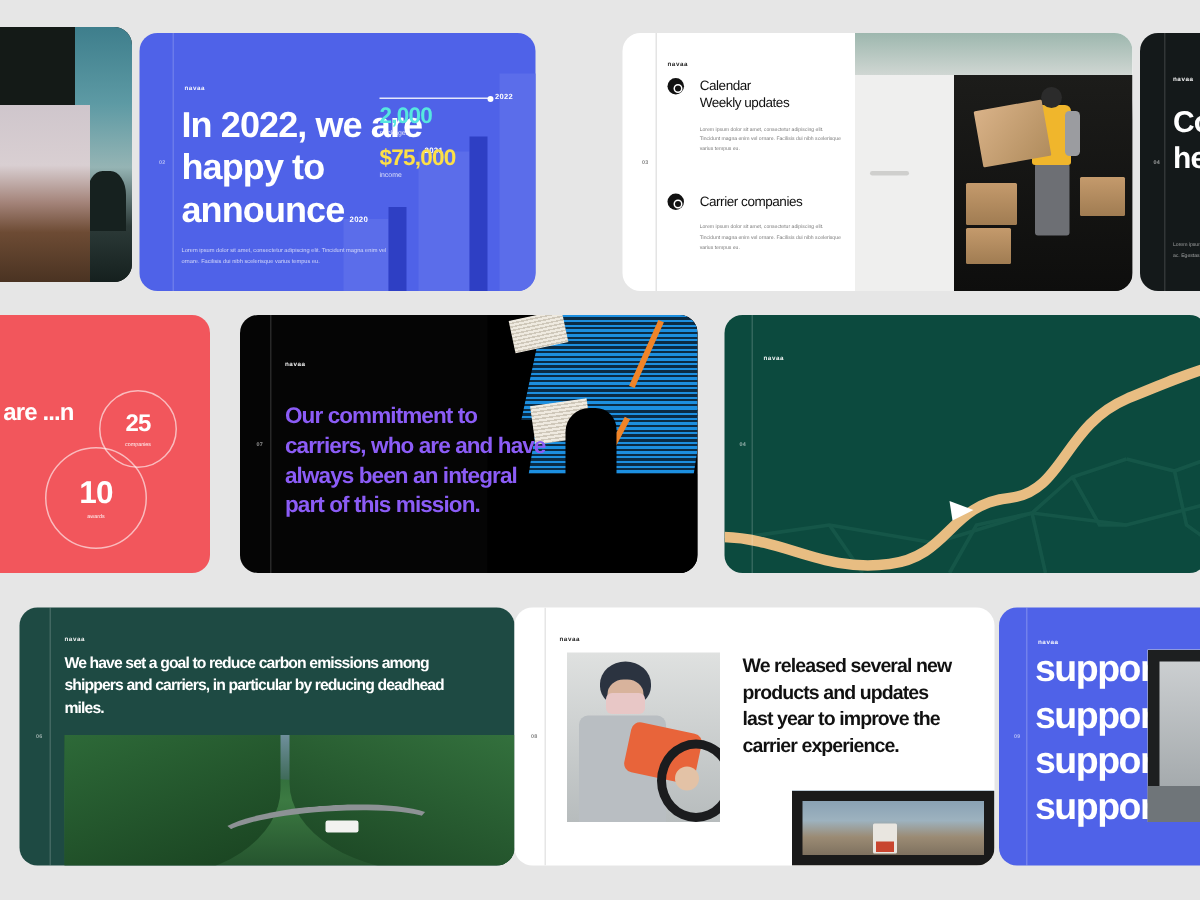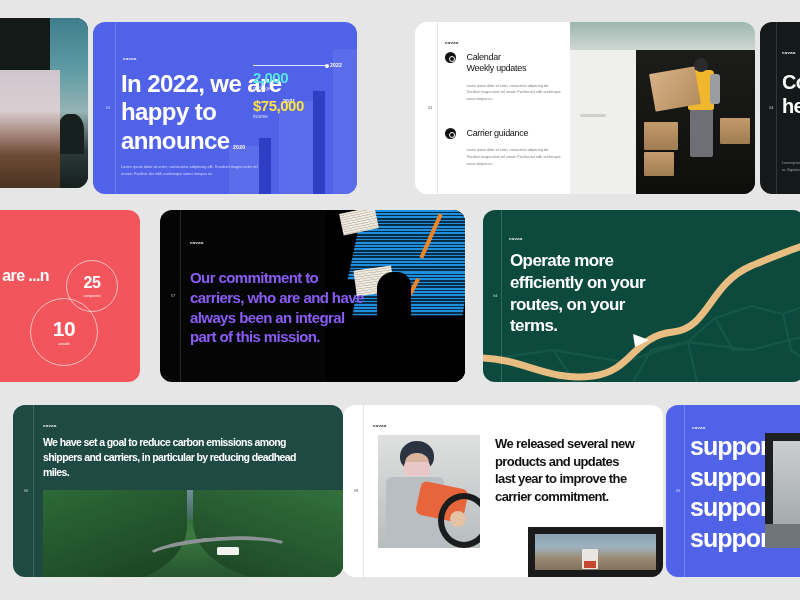--- a/index.html
+++ b/index.html
@@ -311,21 +311,21 @@
         <span class="ic"></span>
         <span class="itxt">
           <div class="ihead" style="white-space:pre-line">Calendar
 Weekly updates</div>
           <div class="ibody">Lorem ipsum dolor sit amet, consectetur adipiscing elit. Tincidunt magna enim vel ornare. Facilisis dui nibh scelerisque varius tempus eu.</div>
         </span>
       </div>
       <div class="item">
         <span class="ic"></span>
         <span class="itxt">
-          <div class="ihead" style="white-space:pre-line">Carrier guidance</div>
+          <div class="ihead" style="white-space:pre-line">Carrier companies</div>
           <div class="ibody">Lorem ipsum dolor sit amet, consectetur adipiscing elit. Tincidunt magna enim vel ornare. Facilisis dui nibh scelerisque varius tempus eu.</div>
         </span>
       </div>
     </div>
 
     <div class="photo">
       <div class="van-body"></div>
       <div class="van-door"></div>
       <div class="cargo"></div>
       <div class="box" style="left:74px;top:100px;width:34px;height:28px"></div>
@@ -386,21 +386,20 @@
         <path d="M268 96 L300 104 L322 96"></path>
         <path d="M205 132 L214 172"></path>
         <path d="M300 104 L308 140 L322 150"></path>
       </g>
       <path d="M-4 148 C40 148 64 172 110 166 C150 161 150 126 190 122 C226 118 226 74 268 56 C292 46 306 40 326 34" stroke="#e8bd82" stroke-width="7" fill="none" stroke-linecap="round"></path>
       <polygon points="150,124 166,130 152,137" fill="#ffffff"></polygon>
     </svg>
     <div class="left-rule"></div>
     <div class="logo" style="left:26px;top:26px;color:#fff">navaa</div>
     <div class="pgnum" style="left:10px;top:84px;color:#fff">04</div>
-    <div class="title hl">Operate more efficiently on your routes, on your terms.</div>
   </div>
 
   <div class="slide" id="s8">
     <div class="left-rule"></div>
     <div class="logo" style="left:30px;top:18px;color:#fff">navaa</div>
     <div class="pgnum" style="left:11px;top:84px;color:#fff">06</div>
     <div class="title hl">We have set a goal to reduce carbon emissions among shippers and carriers, in particular by reducing deadhead miles.</div>
     <div class="photo">
       <div class="sky"></div>
       <div class="mount-a"></div>
@@ -416,21 +415,21 @@
     <div class="pgnum" style="left:11px;top:84px;color:#111">08</div>
     <div class="photo">
       <div class="p-body"></div>
       <div class="p-head"></div>
       <div class="p-face"></div>
       <div class="p-mask"></div>
       <div class="p-sleeve"></div>
       <div class="p-wheel"></div>
       <div class="p-hand"></div>
     </div>
-    <div class="title hl">We released several new products and updates last year to improve the carrier commitment.</div>
+    <div class="title hl">We released several new products and updates last year to improve the carrier experience.</div>
     <div class="photo2">
       <div class="t2"></div>
       <div class="t2b"></div>
       <div class="cab"></div>
     </div>
   </div>
 
   <div class="slide" id="s10">
     <div class="left-rule"></div>
     <div class="logo" style="left:26px;top:20px;color:#fff">navaa</div>

